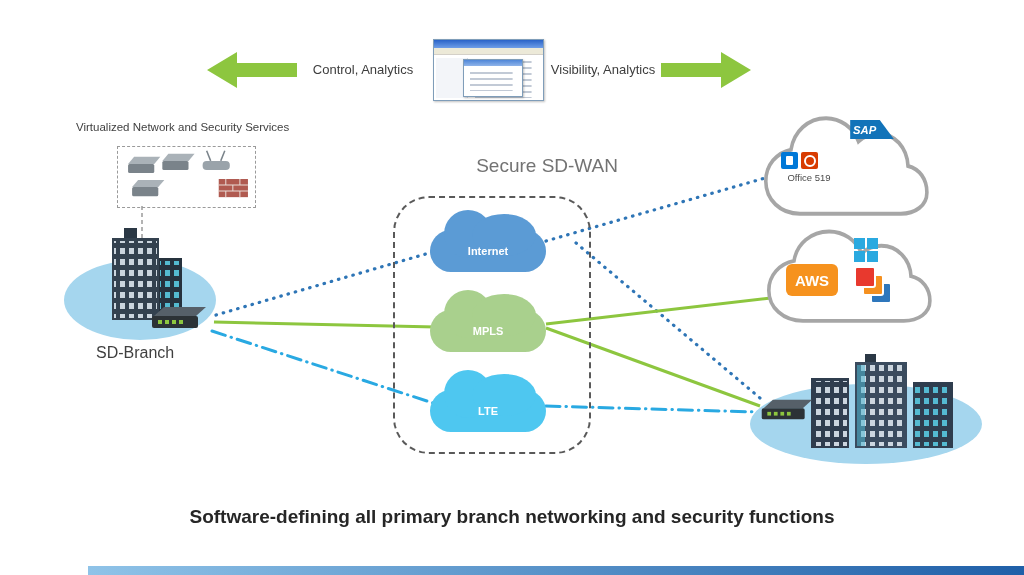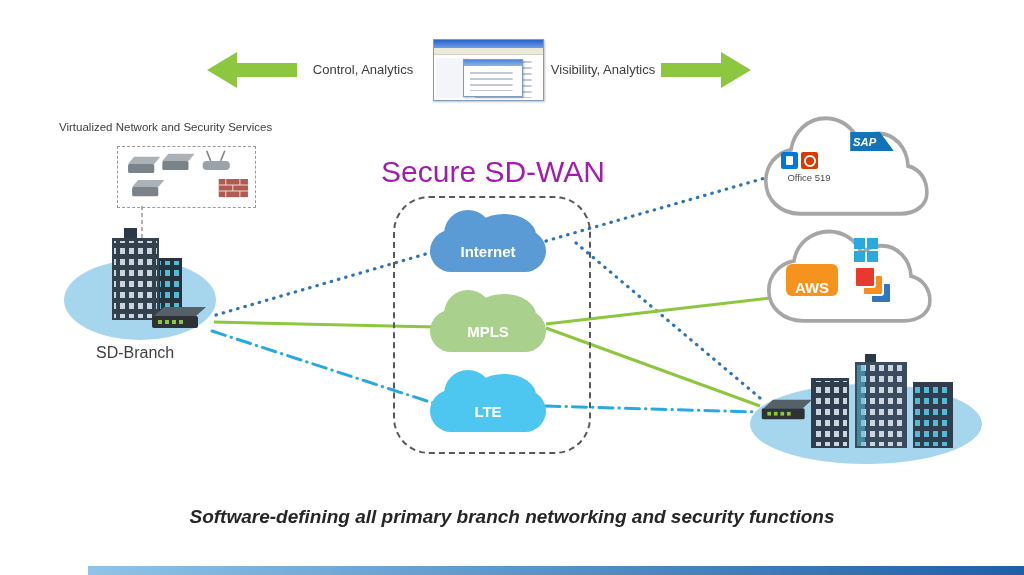--- a/index.html
+++ b/index.html
@@ -18,52 +18,52 @@
   .console .mbar{height:6px;background:#ece9d8;border-bottom:1px solid #d4d0c8}
   .console .body{position:absolute;top:16px;left:0;right:0;bottom:0;display:flex}
   .console .nav{width:28%;background:#f3f5f9;border-right:1px solid #d8dde8;margin:2px}
   .console .content{flex:1;margin:2px}
   .text-lines{background-image:repeating-linear-gradient(180deg,#c2cad6 0 2px,transparent 2px 6px);background-size:82% 100%;background-repeat:no-repeat;background-position:3px 3px}
   .console .dialog{left:30px;top:20px;width:58px;height:36px}
   .console .dialog .tbar2{height:6px;background:linear-gradient(#4f86d8,#8fb4ea)}
   .console .dbody{margin:3px;height:22px}
 
   
-  .services-label{left:59px;top:121px;width:260px;font-size:11.5px;color:#3f3f3f}
+  .services-label{left:76px;top:121px;width:260px;font-size:11.5px;color:#3f3f3f}
   .services-box{left:117px;top:146px;width:137px;height:60px;border:1px dashed #9a9a9a}
   .site-ellipse{border-radius:50%}
   .sd-branch-label{left:96px;top:344px;width:120px;font-size:16px;color:#3f3f3f}
 
   
-  .sdwan-title{left:368px;top:155px;width:250px;text-align:center;font-size:30px;color:#a21caf}
+  .sdwan-title{left:368px;top:155px;width:250px;text-align:right;font-size:19px;color:#737373}
   .sdwan-box{left:393px;top:196px;width:198px;height:258px;border:2px dashed #595959;border-radius:36px;box-sizing:border-box}
   .ccloud{position:absolute;width:116px;height:42px;border-radius:40px}
   .ccloud::before{content:"";position:absolute;width:48px;height:48px;border-radius:50%;background:inherit;top:-20px;left:14px}
   .ccloud::after{content:"";position:absolute;width:64px;height:42px;border-radius:50%;background:inherit;top:-16px;right:10px}
-  .ccloud .lbl{position:absolute;inset:0;display:flex;align-items:center;justify-content:center;color:#fff;font-weight:bold;font-size:15px;z-index:2}
+  .ccloud .lbl{position:absolute;inset:0;display:flex;align-items:center;justify-content:center;color:#fff;font-weight:bold;font-size:11px;z-index:2}
 
   
   .cloud-box{position:absolute}
   .cloud-svg{position:absolute;inset:0;width:100%;height:100%}
   .tile{position:absolute;width:17px;height:17px;border-radius:2px;display:flex;align-items:center;justify-content:center}
   .tile .doc{width:7px;height:9px;background:#fff;border-radius:1px}
   .tile .ring{width:8px;height:8px;border:2.5px solid #fff;border-radius:50%}
   .office-label{position:absolute;font-size:9.5px;color:#4a4a4a;text-align:center}
   .sf-text{position:absolute;inset:0;display:flex;align-items:center;justify-content:center;color:#fff;font-style:italic;font-size:10px;padding-top:5px;z-index:2}
   .aws-tile{position:absolute;width:52px;height:32px;border-radius:6px;display:flex;align-items:center;justify-content:center;color:#fff;font-weight:bold;font-size:15px}
   .ms-grid{position:absolute;display:grid;grid-template-columns:11px 11px;gap:2px}
   .ms-grid span{width:11px;height:11px;display:block}
   .stack{position:absolute;width:44px;height:42px}
   .stack span{position:absolute;width:18px;height:18px;border:2px solid #fff;border-radius:3px;display:block}
   .stack .s3{left:16px;top:16px}
   .stack .s2{left:8px;top:8px}
   .stack .s1{left:0;top:0}
 
   
-  .footer-line{left:0;width:1024px;text-align:center;font-size:19px;font-weight:bold;font-style:italic;color:#262626}
+  .footer-line{left:0;width:1024px;text-align:center;font-size:19px;font-weight:bold;color:#262626}
   .bottom-bar{left:88px;top:566px;width:936px;height:9px;background:linear-gradient(90deg,var(--c1,#8fc3e8),var(--c2,#1f5fa8))}
 
   
   .l-dot{stroke-width:3.2;stroke-linecap:round;stroke-dasharray:0.5 7;fill:none}
   .l-solid{stroke-width:3;fill:none}
   .l-dashdot{stroke-width:3;stroke-linecap:round;stroke-dasharray:14 6 0.5 6;fill:none}
   .l-dashed{stroke:#9a9a9a;stroke-width:1.5;stroke-dasharray:4 3}
   #links{position:absolute;inset:0;z-index:1}
   .content-layer{position:absolute;inset:0;z-index:2}
 </style>
@@ -179,21 +179,21 @@
       <span class="lbl">MPLS</span>
     </div>
     <div class="ccloud" style="left: 430px; top: 390px; background: rgb(78, 199, 240);">
       <span class="lbl">LTE</span>
     </div>
 
     <div class="cloud-box" style="left:755px;top:108px;width:180px;height:122px">
       <svg class="cloud-svg" viewBox="0 0 200 120" preserveAspectRatio="none">
         <use href="#cloudSym" fill="#ffffff" stroke-width="4" stroke="#a6a6a6"></use>
       </svg>
-      <div class="abs" style="left:86px;top:24px;width:62px;height:19px">
+      <div class="abs" style="left:86px;top:12px;width:62px;height:19px">
         <svg viewBox="0 0 62 27" style="width:100%;height:100%">
           <polygon points="0,0 42,0 62,27 0,27" fill="#1273b9"></polygon>
           <text x="4" y="20" font-size="16" font-style="italic" font-weight="bold" fill="#ffffff">SAP</text>
         </svg>
       </div>
       <div class="tile" style="left: 26px; top: 44px; background: rgb(0, 120, 215);">
         <span class="doc"></span>
       </div>
       <div class="tile" style="left: 46px; top: 44px; background: rgb(216, 59, 1);">
         <span class="ring"></span>
@@ -204,21 +204,21 @@
     <div class="cloud-box" style="left:758px;top:222px;width:180px;height:114px">
       <svg class="cloud-svg" viewBox="0 0 200 120" preserveAspectRatio="none">
         <use href="#cloudSym" fill="#ffffff" stroke-width="4" stroke="#a6a6a6"></use>
       </svg>
       <div class="ms-grid" style="left:96px;top:16px">
         <span style="background: rgb(42, 169, 224);"></span>
         <span style="background: rgb(42, 169, 224);"></span>
         <span style="background: rgb(42, 169, 224);"></span>
         <span style="background: rgb(42, 169, 224);"></span>
       </div>
-      <div class="aws-tile" style="left: 28px; top: 42px; background: rgb(246, 146, 30); align-items: flex-end;">
+      <div class="aws-tile" style="left: 28px; top: 42px; background: rgb(246, 146, 30);">
         <span>AWS</span>
       </div>
       <div class="stack" style="left:96px;top:44px">
         <span class="s3" style="background: rgb(46, 119, 188);"></span>
         <span class="s2" style="background: rgb(245, 144, 31);"></span>
         <span class="s1" style="background: rgb(232, 57, 46);"></span>
       </div>
     </div>
 
     <div class="abs site-ellipse" style="left: 750px; top: 384px; width: 232px; height: 80px; background: rgb(165, 214, 238);"></div>

